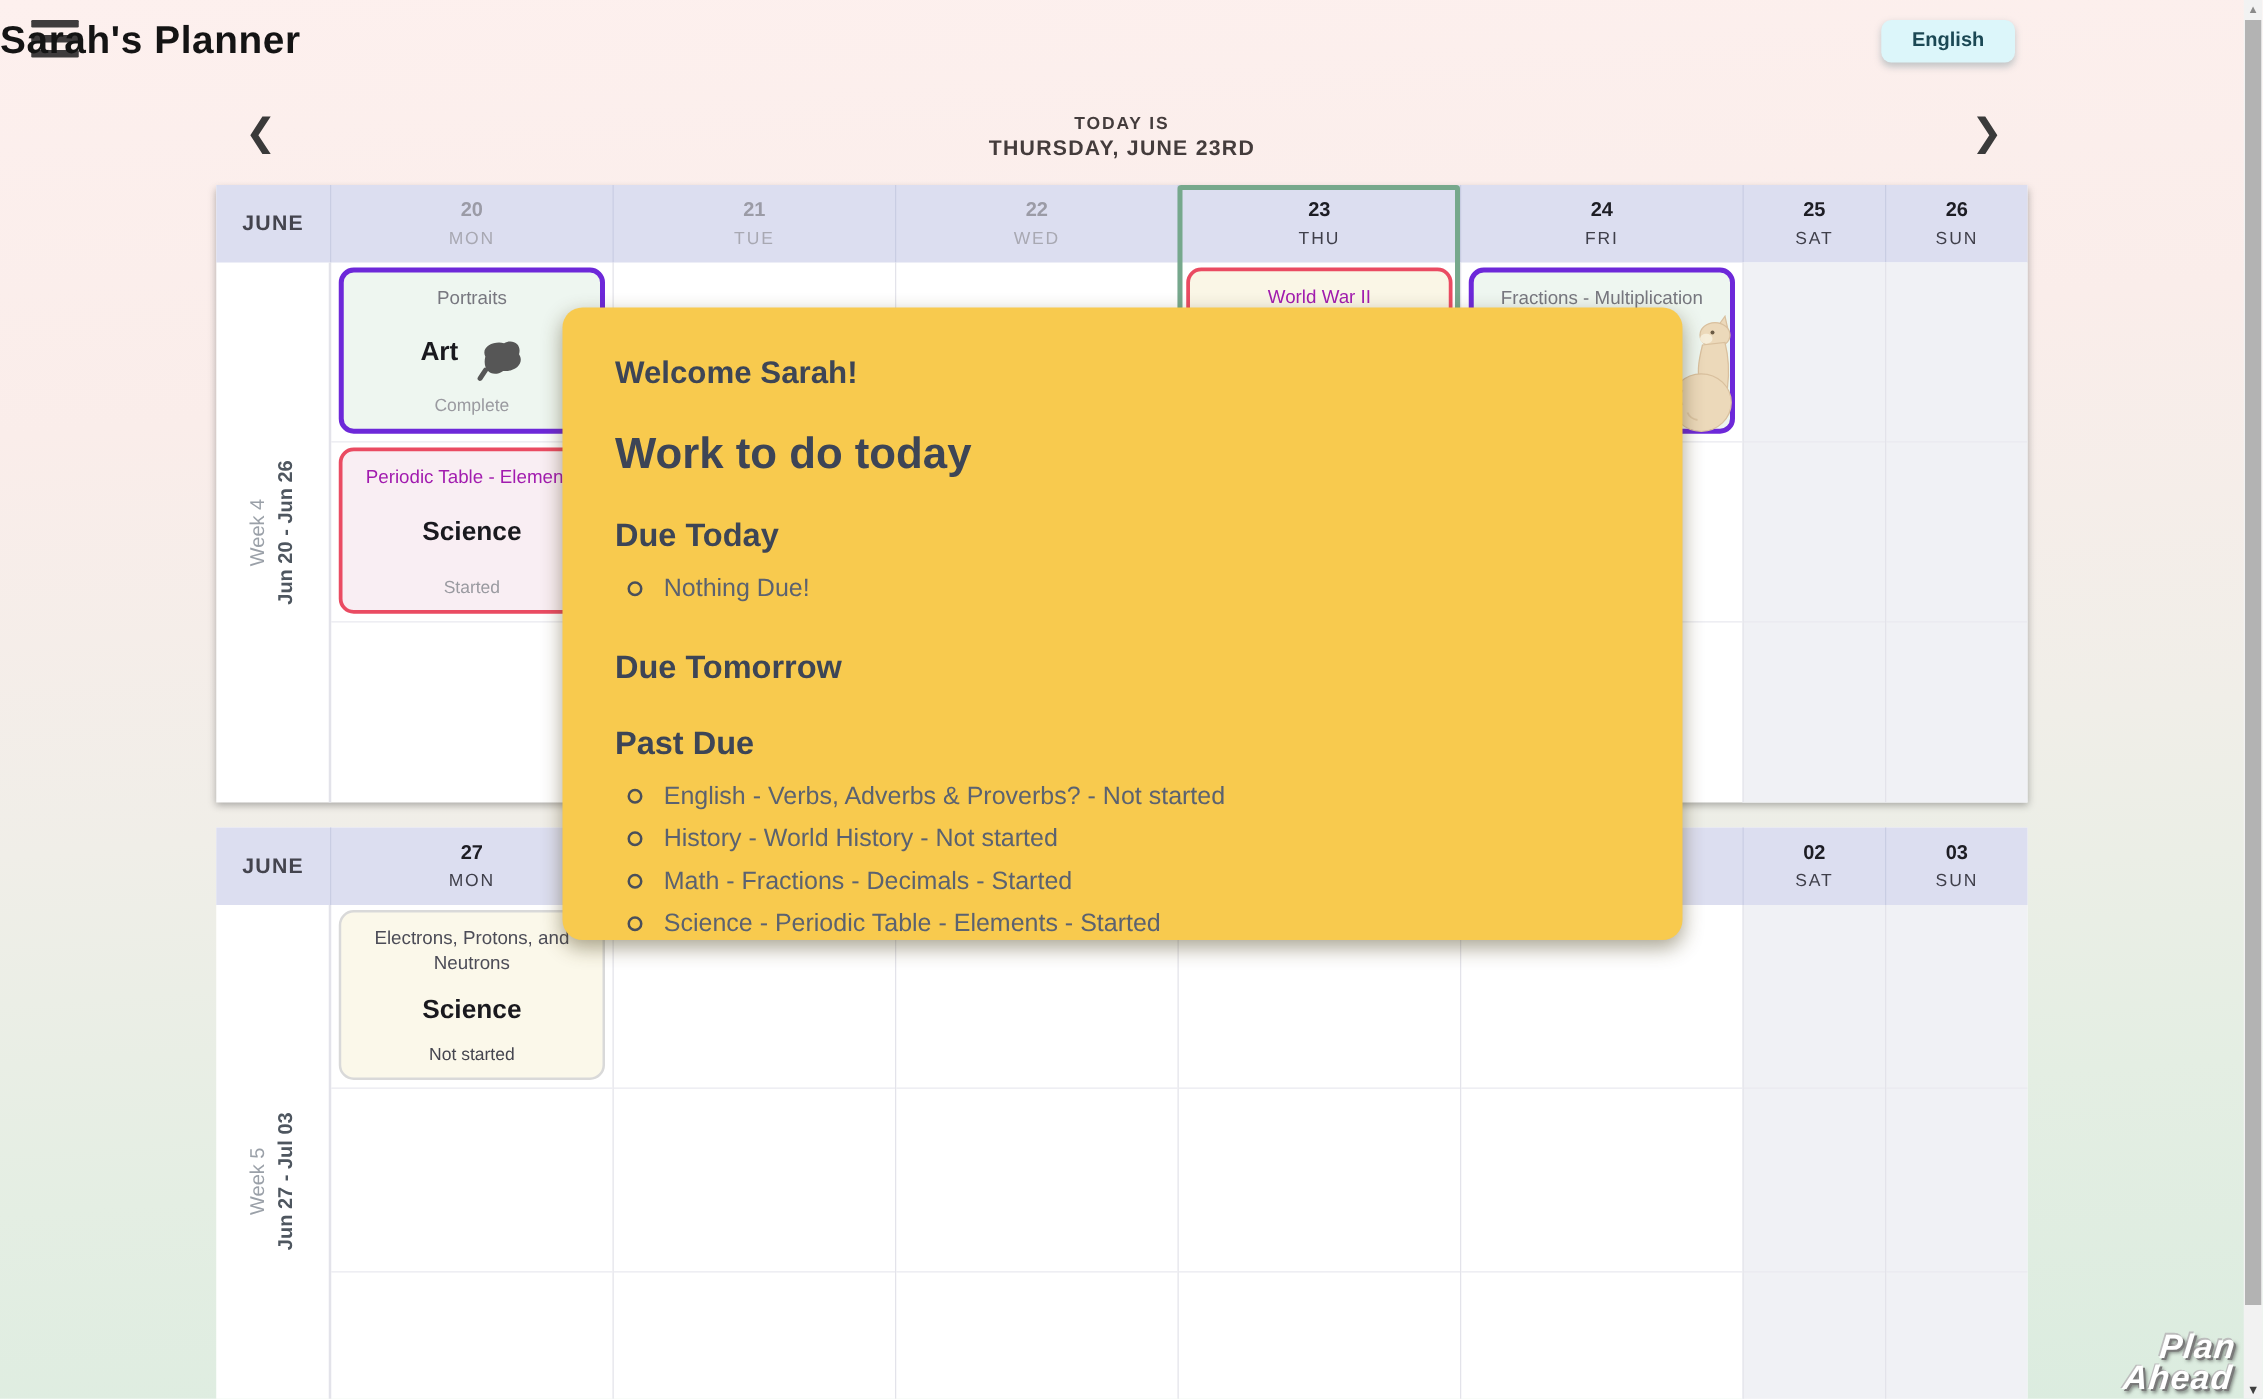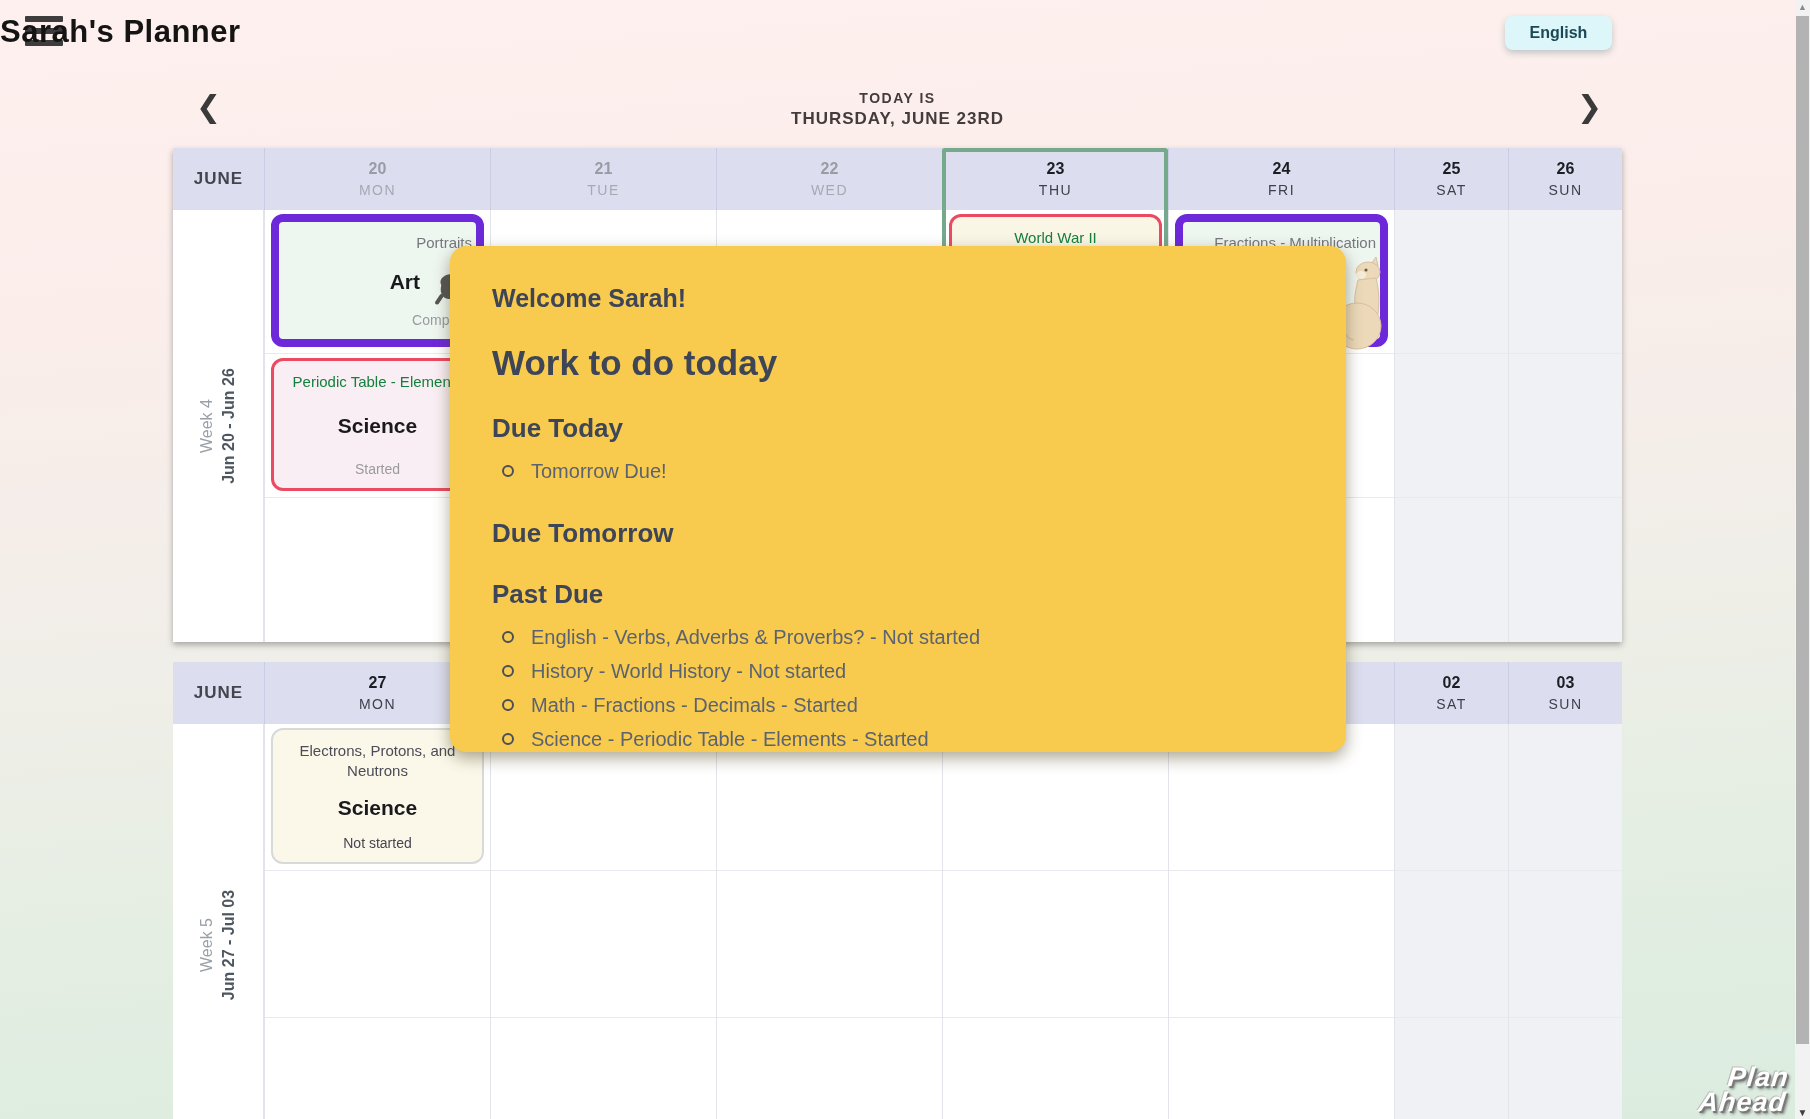--- a/index.html
+++ b/index.html
@@ -49,25 +49,25 @@
   .week-label{position:absolute;left:45px;top:50%;transform:translate(-50%,-50%) rotate(-90deg);
     white-space:nowrap;text-align:center;line-height:1.35;}
   .wl1{font-size:16px;color:#9aa0a8;}
   .wl2{font-size:16px;font-weight:800;color:#4e565f;}
   .today-overlay{position:absolute;top:0;bottom:0;width:226px;border:4px solid #76a88c;
     border-radius:3px;box-sizing:border-box;pointer-events:none;z-index:6;}
   
   .ev-card{position:absolute;left:6px;right:6px;top:4px;bottom:6px;border-radius:12px;
     box-sizing:border-box;display:flex;flex-direction:column;justify-content:space-between;
     align-items:center;padding:11px 4px;cursor:pointer;z-index:2;overflow:visible;}
-  .ev-teal{background:#eef6f0;border:8px solid #6d28d9;align-items:flex-end;}
+  .ev-teal{background:#eef6f0;border:4px solid #6d28d9;}
   .ev-red{background:#f9eef3;border:3px solid #ea4b62;}
   .ev-cream-red{background:#faf6e6;border:3px solid #ea4b62;}
   .ev-plain{background:#fbf8ea;border:2px solid #d9d9d9;}
-  .ev-title{font-size:15px;color:#15803d;text-align:center;line-height:1.3;white-space:nowrap;}
+  .ev-title{font-size:15px;color:#a21caf;text-align:center;line-height:1.3;white-space:nowrap;}
   .ev-wrap .ev-title{white-space:normal;}
   .ev-teal .ev-title,.ev-plain .ev-title{color:#77777f;}
   .ev-plain .ev-title{color:#4c4c57;}
   .ev-subject{font-size:21px;font-weight:800;color:#19191e;display:flex;align-items:center;}
   .ev-status{font-size:14px;color:#9a9aa0;}
   .ev-plain .ev-status{color:#45454f;}
   .art-blob{margin-left:12px;transform:rotate(-6deg) translateY(5px);}
   .llama{position:absolute;right:-2px;top:34px;z-index:3;}
   
   .modal{position:absolute;left:450px;top:246px;width:896px;height:506px;z-index:100;
@@ -307,21 +307,21 @@
     </div>
   </section>
 
 <div class="modal">
   <h2 class="m-welcome">Welcome Sarah!</h2>
   <h1 class="m-heading">Work to do today</h1>
   <div id="modal-sections">
       <h3 class="m-section-title">Due Today</h3>
       <div class="m-item">
         <span class="m-bullet"></span>
-        <span class="m-item-text">Tomorrow Due!</span>
+        <span class="m-item-text">Nothing Due!</span>
       </div>
       <h3 class="m-section-title">Due Tomorrow</h3>
       <h3 class="m-section-title">Past Due</h3>
       <div class="m-item">
         <span class="m-bullet"></span>
         <span class="m-item-text">English - Verbs, Adverbs &amp; Proverbs? - Not started</span>
       </div>
       <div class="m-item">
         <span class="m-bullet"></span>
         <span class="m-item-text">History - World History - Not started</span>

